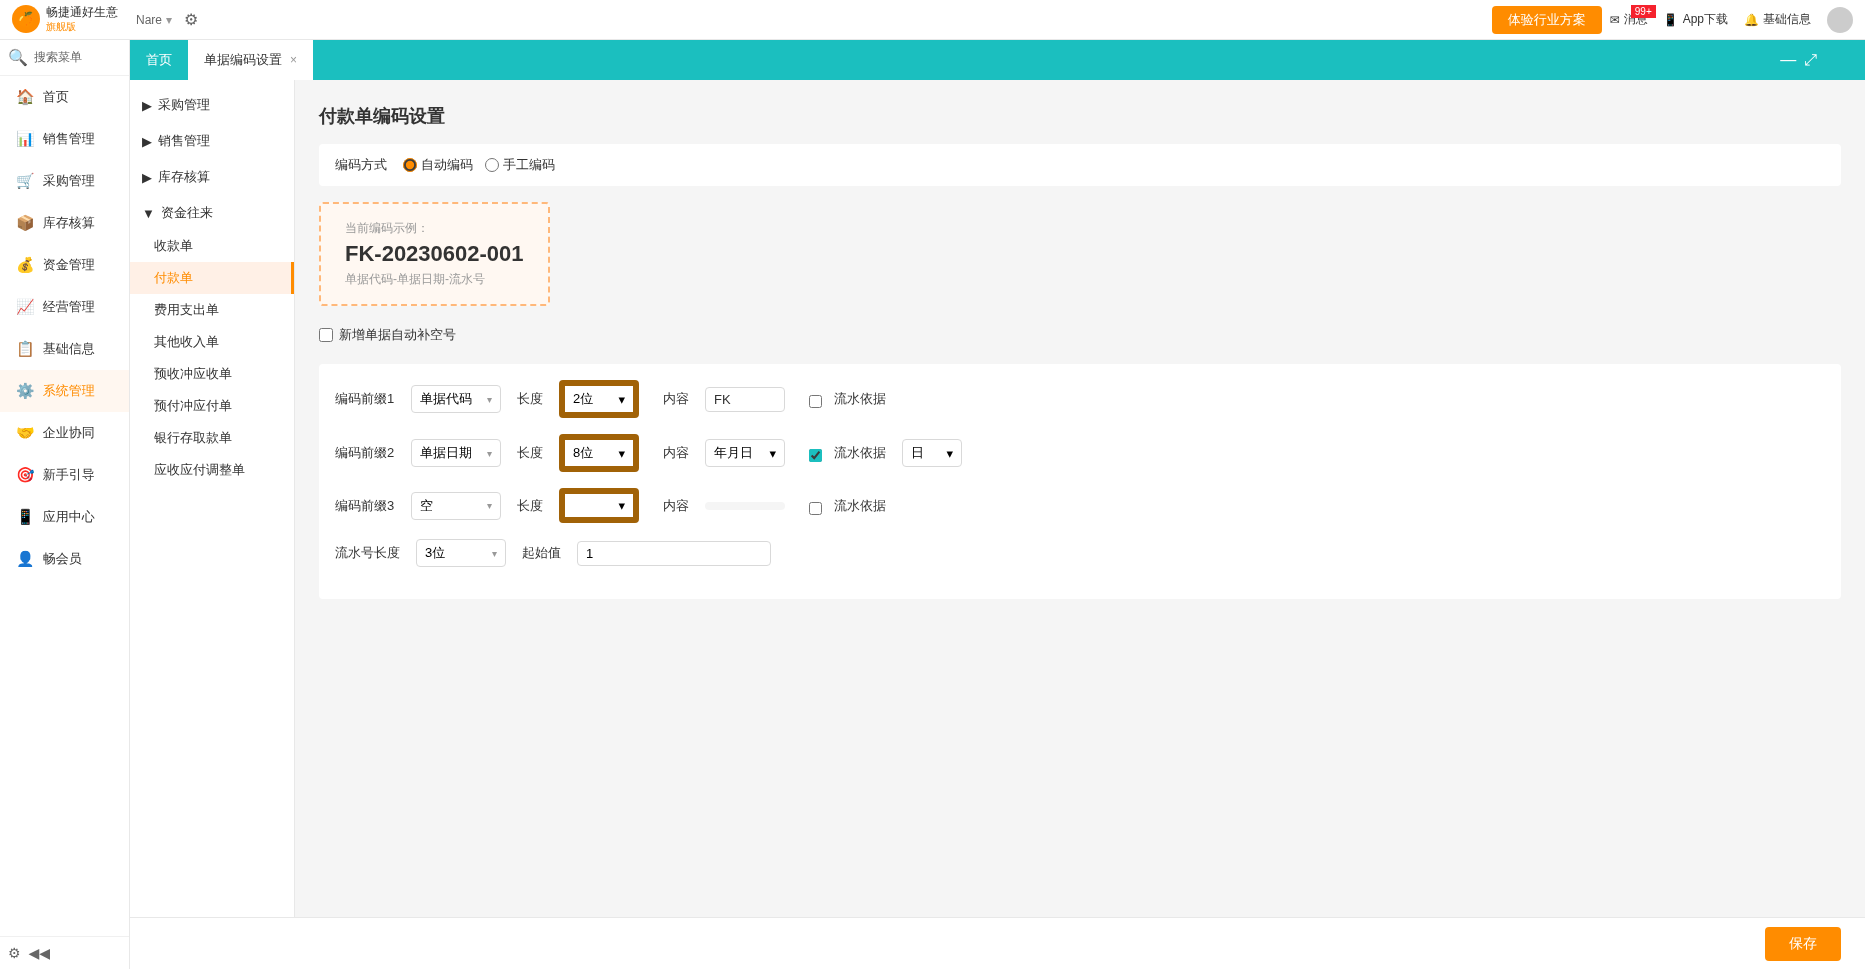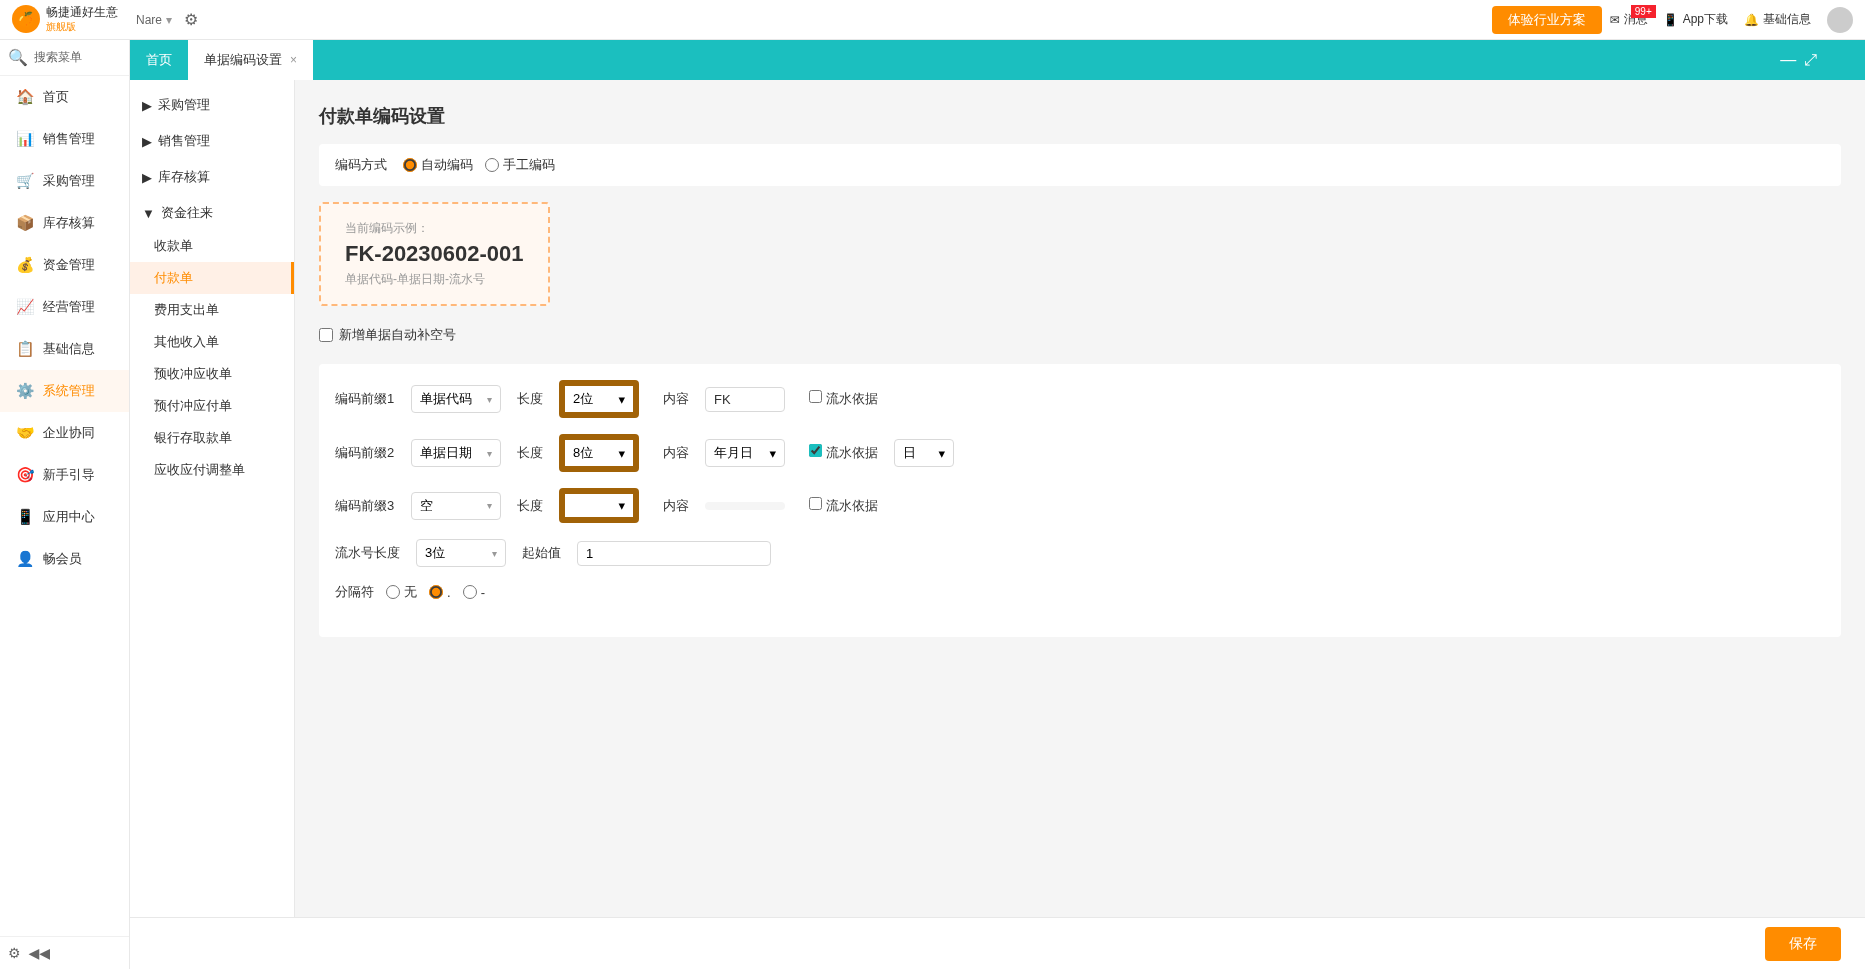--- a/index.html
+++ b/index.html
@@ -279,21 +279,21 @@
     .content-value {
       border: 1px solid #d9d9d9;
       border-radius: 4px;
       padding: 4px 8px;
       font-size: 13px;
       background: #fff;
       min-width: 80px;
       color: #333;
     }
     .content-value.readonly { background: #f5f5f5; color: #999; border: none; }
-    .stream-checkbox { display: flex; align-items: flex-start; gap: 4px; font-size: 13px; color: #333; margin-left: 8px; }
+    .stream-checkbox { display: flex; align-items: flex-end; gap: 12px; font-size: 13px; color: #333; margin-left: 8px; }
 
     .date-select {
       border: 1px solid #d9d9d9;
       border-radius: 4px;
       padding: 4px 8px;
       font-size: 13px;
       background: #fff;
       min-width: 80px;
       display: flex; align-items: center; justify-content: space-between;
       cursor: pointer;
@@ -614,35 +614,20 @@
           <div class="serial-row">
             <span class="serial-label">流水号长度</span>
             <div class="form-select">
               <span>3位</span>
               <span class="select-arrow">▾</span>
             </div>
             <span class="start-label">起始值</span>
             <input type="text" class="start-input" value="1" style="">
           </div>
 
-          <div class="separator-row">
-            <span class="separator-label">分隔符</span>
-            <label class="sep-radio">
-              <input type="radio" class="radio-input" name="separator" style="">
-              <span>无</span>
-            </label>
-            <label class="sep-radio">
-              <input type="radio" class="radio-input" name="separator" checked="" style="accent-color: rgb(255, 140, 0);">
-              <span>.</span>
-            </label>
-            <label class="sep-radio">
-              <input type="radio" class="radio-input" name="separator" style="">
-              <span>-</span>
-            </label>
-          </div>
 
         </div>
       </div>
     </div>
 
     <div class="bottom-bar">
       <button class="save-btn">保存</button>
     </div>
   </div>
 </div>

